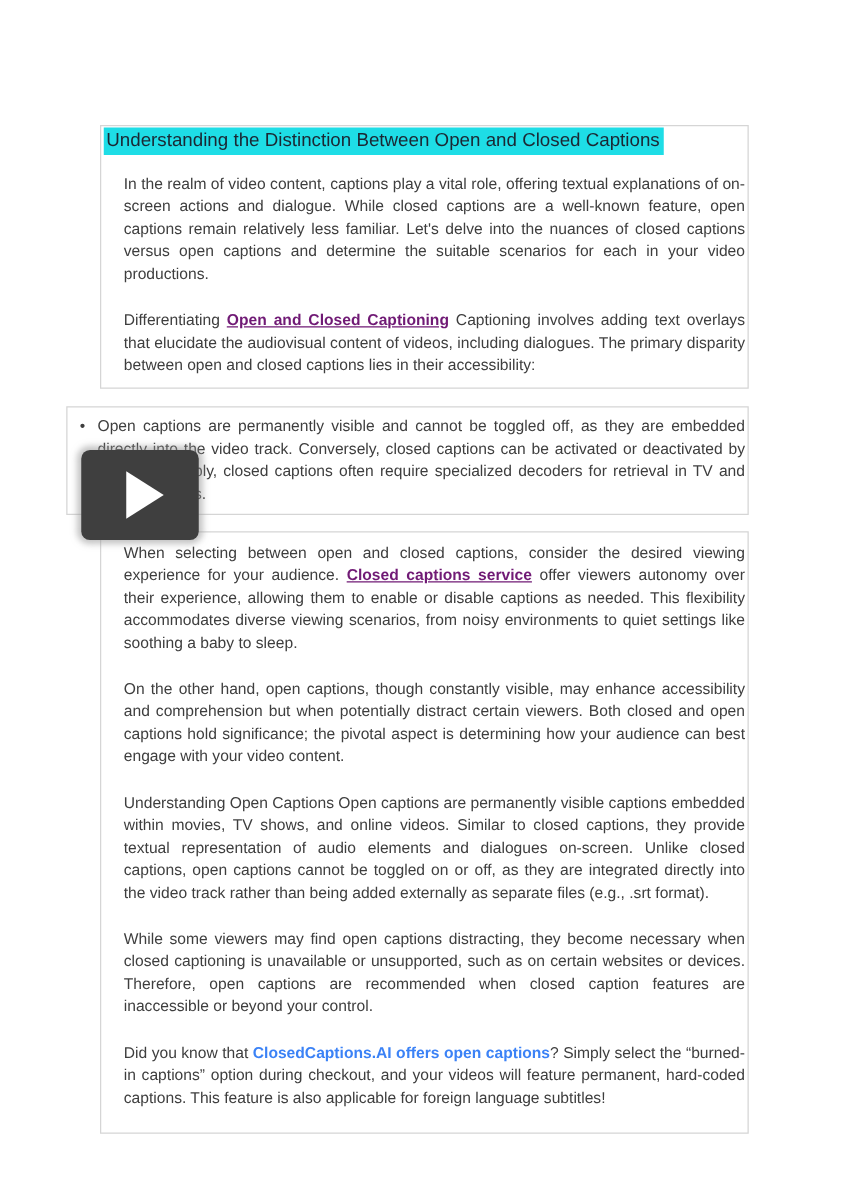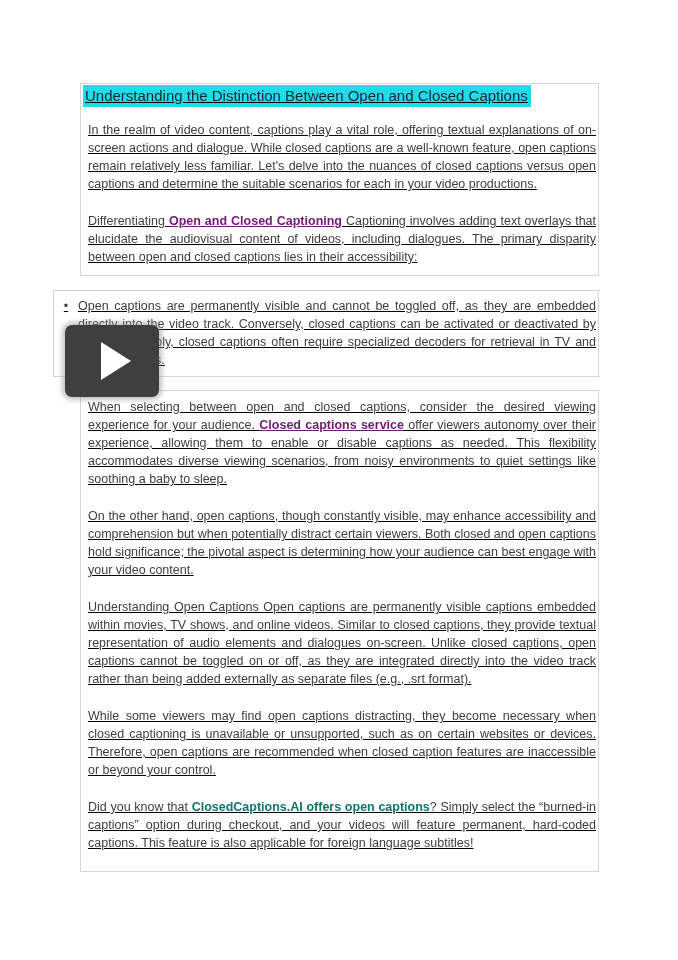--- a/index.html
+++ b/index.html
@@ -10,23 +10,22 @@
   body {
     width: 678px;
     height: 960px;
     position: relative;
     font-family: "Liberation Sans", sans-serif;
     overflow: hidden;
   }
   .content-col {
     position: absolute;
     left: 53px;
-    top: 83px;
+    top: 100px;
     width: 546px;
-    text-decoration: underline;
   }
   .box {
     box-sizing: border-box;
     background: #ffffff;
     border: 1px solid #d5d5d5;
   }
   .box-indented {
     width: 519px;
     margin-left: 27px;
   }
@@ -46,36 +45,36 @@
   .doc-title {
     display: inline;
     background: #1edde6;
     color: #1b2733;
     font-size: 15px;
     line-height: 21px;
     padding: 2px 3px 3px 2px;
   }
   .title-wrap { margin: 0 0 15px 0; }
   p.para {
-    margin: 0 0 19px 5px;
+    margin: 0 0 19px 16px;
     font-size: 12.5px;
     line-height: 18px;
     color: #3e3e3e;
     text-align: justify;
   }
   p.para:last-child { margin-bottom: 0; }
   a.doc-link {
     color: #701a75;
     font-weight: bold;
     text-decoration: underline;
     cursor: pointer;
   }
   .bold-run {
     font-weight: bold;
-    color: #0f766e;
+    color: #3b82f6;
   }
   .bullet-row {
     display: flex;
     align-items: flex-start;
   }
   .bullet-marker {
     width: 24px;
     flex: 0 0 24px;
     text-align: center;
     font-size: 12.5px;

